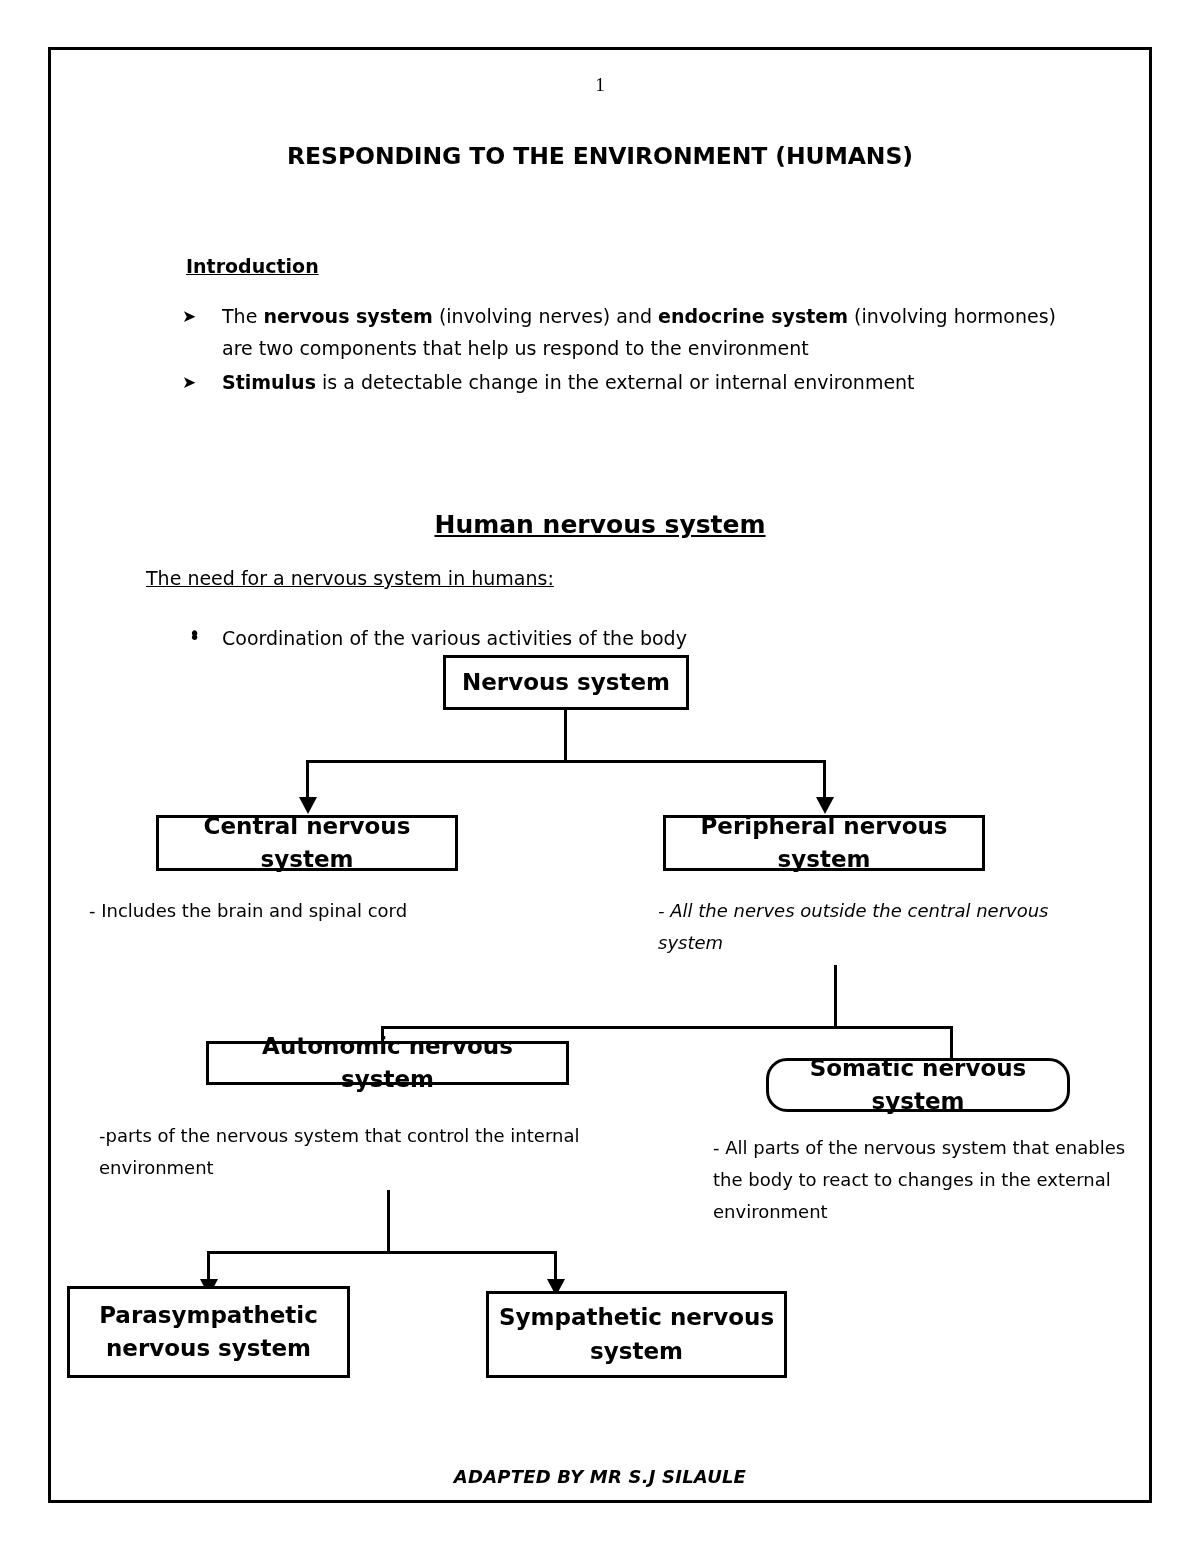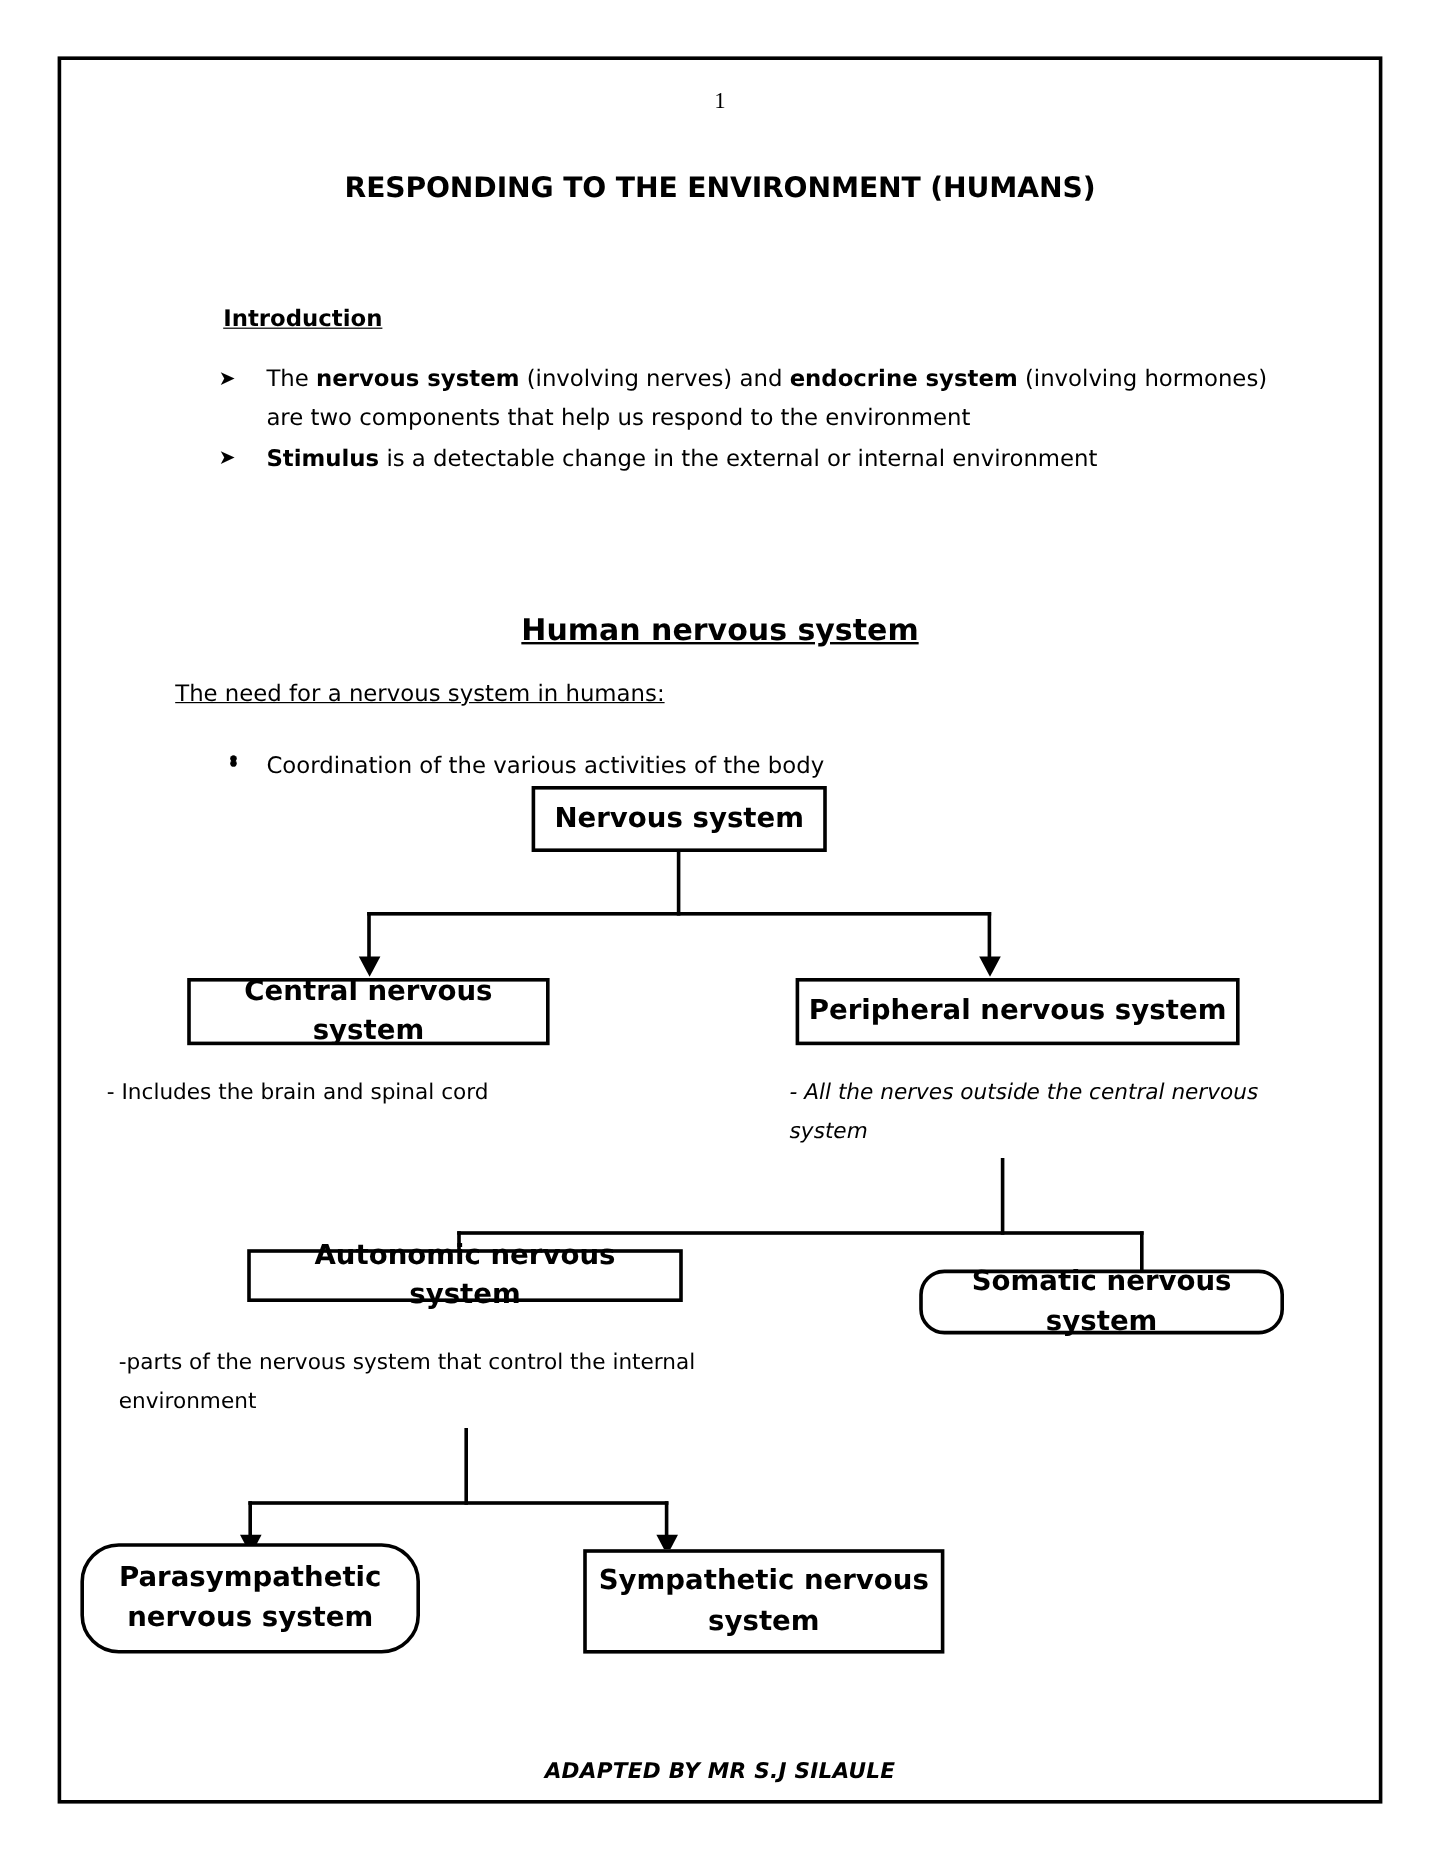--- a/index.html
+++ b/index.html
@@ -140,24 +140,24 @@
     align-items: center;
     justify-content: center;
     text-align: center;
     font-weight: bold;
     font-family: "DejaVu Sans", sans-serif;
     line-height: 1.45;
     padding: 2px 6px;
   }
   #node-root        { left: 392px;  top: 605px;  width: 246px; height: 55px;  font-size: 23px; }
   #node-cns         { left: 105px;  top: 765px;  width: 302px; height: 56px;  font-size: 23px; }
-  #node-pns         { left: 612px;  top: 765px;  width: 370px; height: 56px;  font-size: 23px; }
+  #node-pns         { left: 612px;  top: 765px;  width: 322px; height: 56px;  font-size: 23px; }
   #node-autonomic   { left: 155px;  top: 991px;  width: 363px; height: 44px;  font-size: 23px; }
   #node-somatic     { left: 715px;  top: 1008px; width: 304px; height: 54px;  font-size: 23px; border-radius: 21px; }
-  #node-parasym     { left: 16px;   top: 1236px; width: 283px; height: 92px;  font-size: 23px; border-radius: 32px; }
+  #node-parasym     { left: 16px;   top: 1236px; width: 283px; height: 92px;  font-size: 23px; }
   #node-sympathetic { left: 435px;  top: 1241px; width: 301px; height: 87px;  font-size: 23px; }
 
   .note {
     position: absolute;
     font-size: 18px;
     line-height: 32px;
   }
   #note-cns       { left: 38px;  top: 845px;  width: 420px; }
   #note-pns       { left: 607px; top: 845px;  width: 395px; font-style: italic; }
   #note-autonomic { left: 48px;  top: 1070px; width: 500px; }
@@ -273,17 +273,18 @@
       <span>Parasympathetic nervous system</span>
     </div>
 
     <div class="node" id="node-sympathetic">
       <span>Sympathetic nervous system</span>
     </div>
 
     <div class="note" id="note-cns">- Includes the brain and spinal cord</div>
     <div class="note" id="note-pns">- All the nerves outside the central nervous system</div>
     <div class="note" id="note-autonomic">-parts of the nervous system that control the internal environment</div>
+    <div class="note" id="note-somatic">- All parts of the nervous system that enables the body to react to changes in the external environment</div>
 
     <div class="footer">ADAPTED BY MR S.J SILAULE</div>
 
   </div>
 </div>
 
 </body></html>

